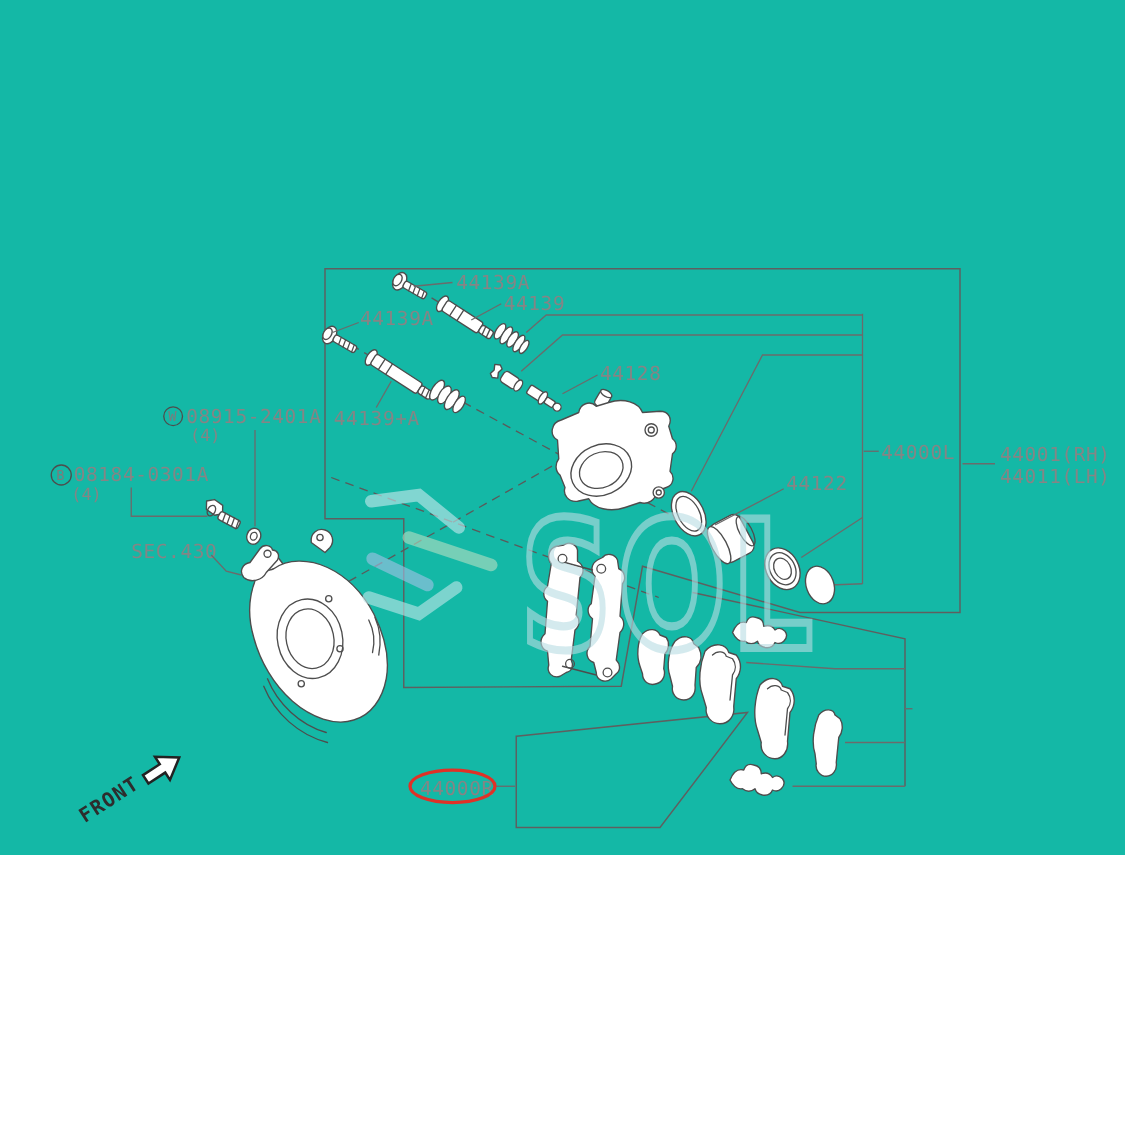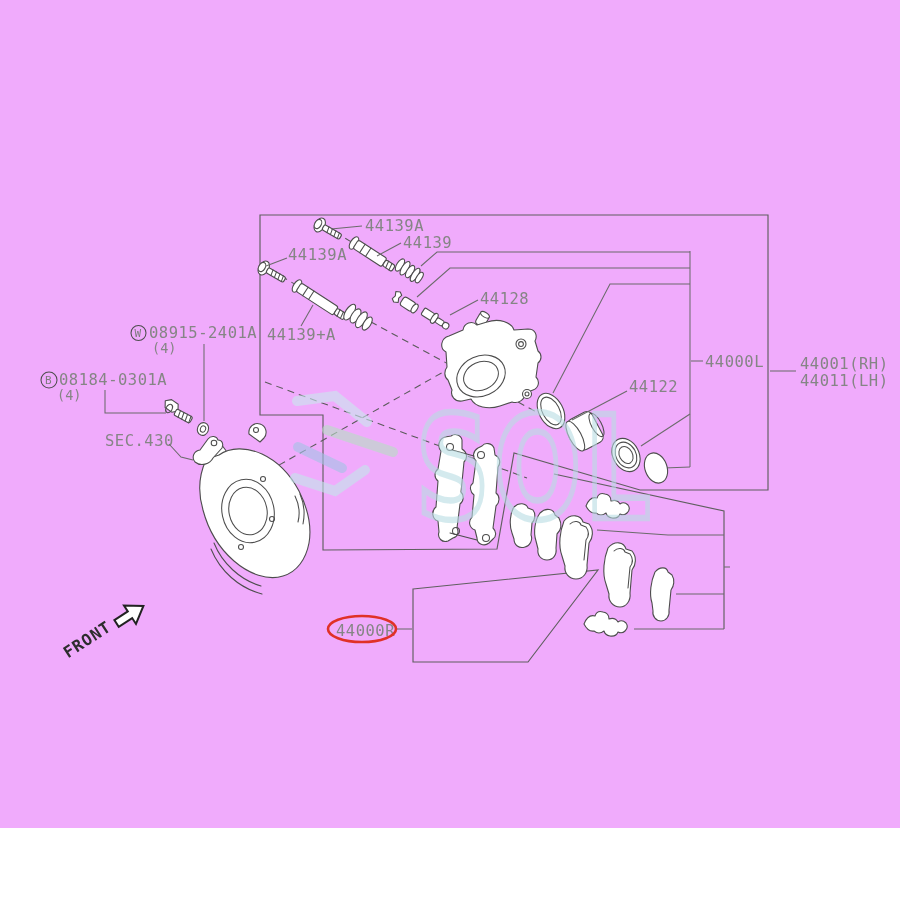--- a/index.html
+++ b/index.html
@@ -1,16 +1,16 @@
 <!DOCTYPE html>
 <html><head>
 <meta charset="utf-8">
 <style>
   html,body{margin:0;padding:0;background:#fff;}
-  .stage{position:relative;width:900px;height:828px;background:#f0abfc;overflow:hidden;
+  .stage{position:relative;width:900px;height:684px;background:#14b8a6;overflow:hidden;
          font-family:"DejaVu Sans Mono",monospace;text-decoration:underline;}
   svg{position:absolute;left:0;top:0;}
   .pn{font-family:"DejaVu Sans Mono",monospace;font-size:15.5px;fill:#858585;letter-spacing:.5px;}
   .qty{font-family:"DejaVu Sans Mono",monospace;font-size:13.5px;fill:#858585;}
   .sym{font-family:"DejaVu Sans Mono",monospace;font-size:11px;fill:#7c7c7c;}
   .front-t{font-family:"DejaVu Sans Mono",monospace;font-size:16px;font-weight:bold;fill:#2d2d2d;letter-spacing:1px;}
   .ln{stroke:#5f5f5f;stroke-width:1.15;fill:none;}
   .ld{stroke:#6b6b6b;stroke-width:1.05;fill:none;}
   .dash{stroke:#5a5a5a;stroke-width:1.05;fill:none;stroke-dasharray:7 5;}
   .pt{stroke:#4d4d4d;stroke-width:1.1;fill:#ffffff;stroke-linejoin:round;stroke-linecap:round;}

